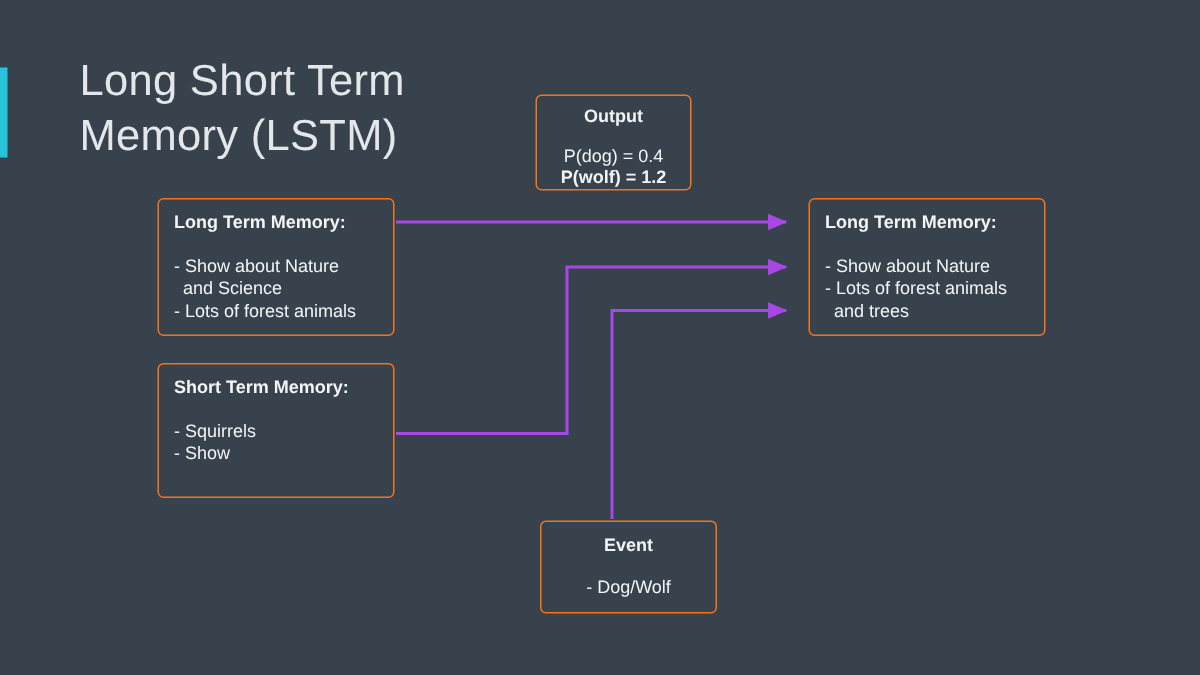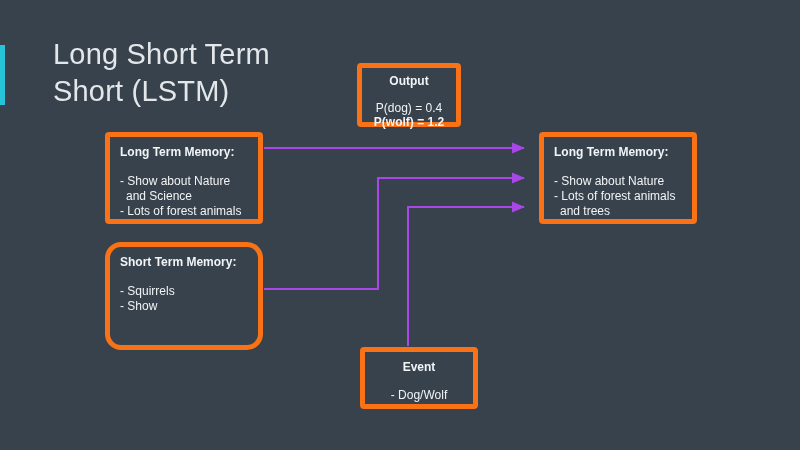--- a/index.html
+++ b/index.html
@@ -32,21 +32,21 @@
     font-size: 29px;
     line-height: 37px;
     font-weight: 400;
     color: #e4e7ea;
     letter-spacing: 0.2px;
     white-space: nowrap;
   }
   .dbox {
     position: absolute;
     box-sizing: border-box;
-    border: 5px solid #f97316;
+    border: 1px solid #f97316;
     border-radius: 4px;
     background: transparent;
     color: #f2f4f5;
     font-size: 12px;
     line-height: 15px;
     padding: 8px 10px;
   }
   .dbox .box-title {
     font-weight: 700;
     margin-bottom: 14px;
@@ -60,21 +60,21 @@
   }
   .box-output {
     left: 357px; top: 63px; width: 104px; height: 64px;
     text-align: center;
     padding: 6px 4px;
     line-height: 14px;
   }
   .box-output .box-title { margin-bottom: 13px; }
   .box-output .box-line.bold { font-weight: 700; }
   .box-ltm-left  { left: 105px; top: 132px; width: 158px; height: 92px; }
-  .box-stm       { left: 105px; top: 242px; width: 158px; height: 108px; border-radius: 16px; }
+  .box-stm       { left: 105px; top: 242px; width: 158px; height: 90px; }
   .box-ltm-right { left: 539px; top: 132px; width: 158px; height: 92px; }
   .box-event {
     left: 360px; top: 347px; width: 118px; height: 62px;
     text-align: center;
     padding: 8px 4px;
   }
   .box-event .box-title { margin-bottom: 13px; }
   .arrows {
     position: absolute;
     left: 0;
@@ -84,21 +84,21 @@
 </style>
 </head>
 <body>
 
 <div class="slide">
 
   <div class="accent-bar"></div>
 
   <div class="title">
     <div>Long Short Term</div>
-    <div>Short (LSTM)</div>
+    <div>Memory (LSTM)</div>
   </div>
 
   <svg class="arrows" width="800" height="450" viewBox="0 0 800 450">
     <defs>
       <marker id="ah" markerWidth="14" markerHeight="12" refX="12" refY="6" orient="auto" markerUnits="userSpaceOnUse">
         <path d="M0,0.5 L13,6 L0,11.5 Z" fill="#a847e6"></path>
       </marker>
     </defs>
     <polyline points="264,148 524,148" fill="none" stroke="#a847e6" stroke-width="2" marker-end="url(#ah)"></polyline>
     <polyline points="264,289 378,289 378,178 524,178" fill="none" stroke="#a847e6" stroke-width="2" marker-end="url(#ah)"></polyline>

